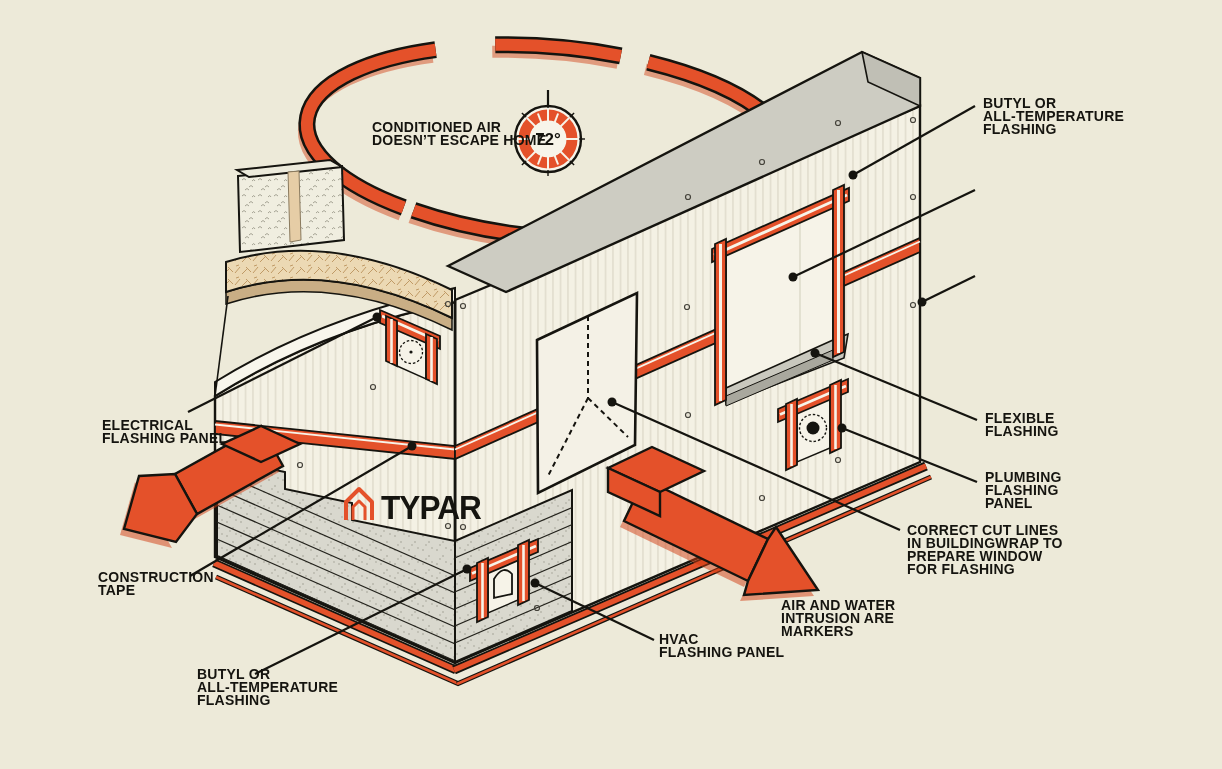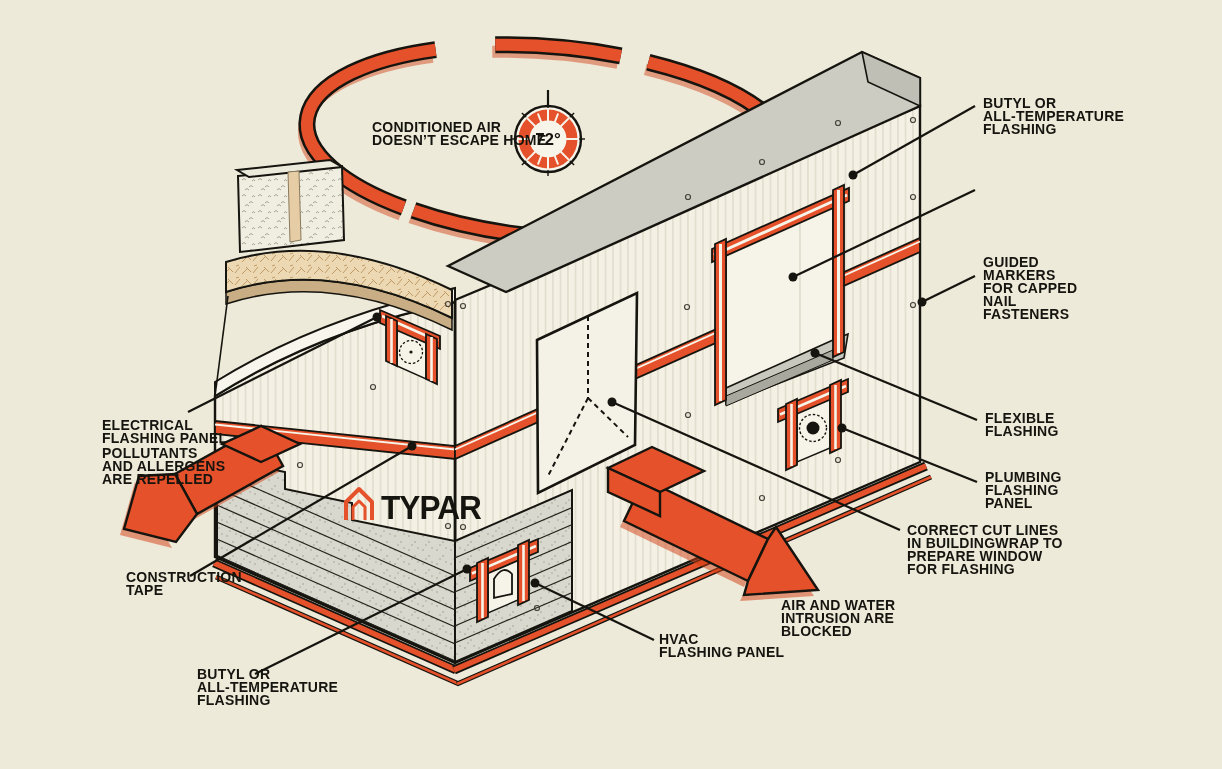--- a/index.html
+++ b/index.html
@@ -285,43 +285,35 @@
         <circle cx="377" cy="317" r="4.5"></circle>
   </g>
 </svg>
 
 <div class="callout" style="left:372px;top:121px;">CONDITIONED AIR
 DOESN’T ESCAPE HOME</div>
 
 <div class="callout" style="left:983px;top:97px;">BUTYL OR
 ALL-TEMPERATURE
 FLASHING</div>
-<div class="callout" style="left:983px;top:256px;">GUIDED
-MARKERS
-FOR CAPPED
-NAIL
-FASTENERS</div>
 <div class="callout" style="left:985px;top:412px;">FLEXIBLE
 FLASHING</div>
 <div class="callout" style="left:985px;top:471px;">PLUMBING
 FLASHING
 PANEL</div>
 <div class="callout" style="left:907px;top:524px;">CORRECT CUT LINES
 IN BUILDINGWRAP TO
 PREPARE WINDOW
 FOR FLASHING</div>
 <div class="callout" style="left:781px;top:599px;">AIR AND WATER
 INTRUSION ARE
-BLOCKED</div>
+MARKERS</div>
 <div class="callout" style="left:659px;top:633px;">HVAC
 FLASHING PANEL</div>
 <div class="callout" style="left:197px;top:668px;">BUTYL OR
 ALL-TEMPERATURE
 FLASHING</div>
-<div class="callout" style="left:126px;top:571px;">CONSTRUCTION
+<div class="callout" style="left:98px;top:571px;">CONSTRUCTION
 TAPE</div>
-<div class="callout" style="left:102px;top:447px;">POLLUTANTS
-AND ALLERGENS
-ARE REPELLED</div>
 <div class="callout" style="left:102px;top:419px;">ELECTRICAL
 FLASHING PANEL</div>
 
 </div>
 
 </body></html>

